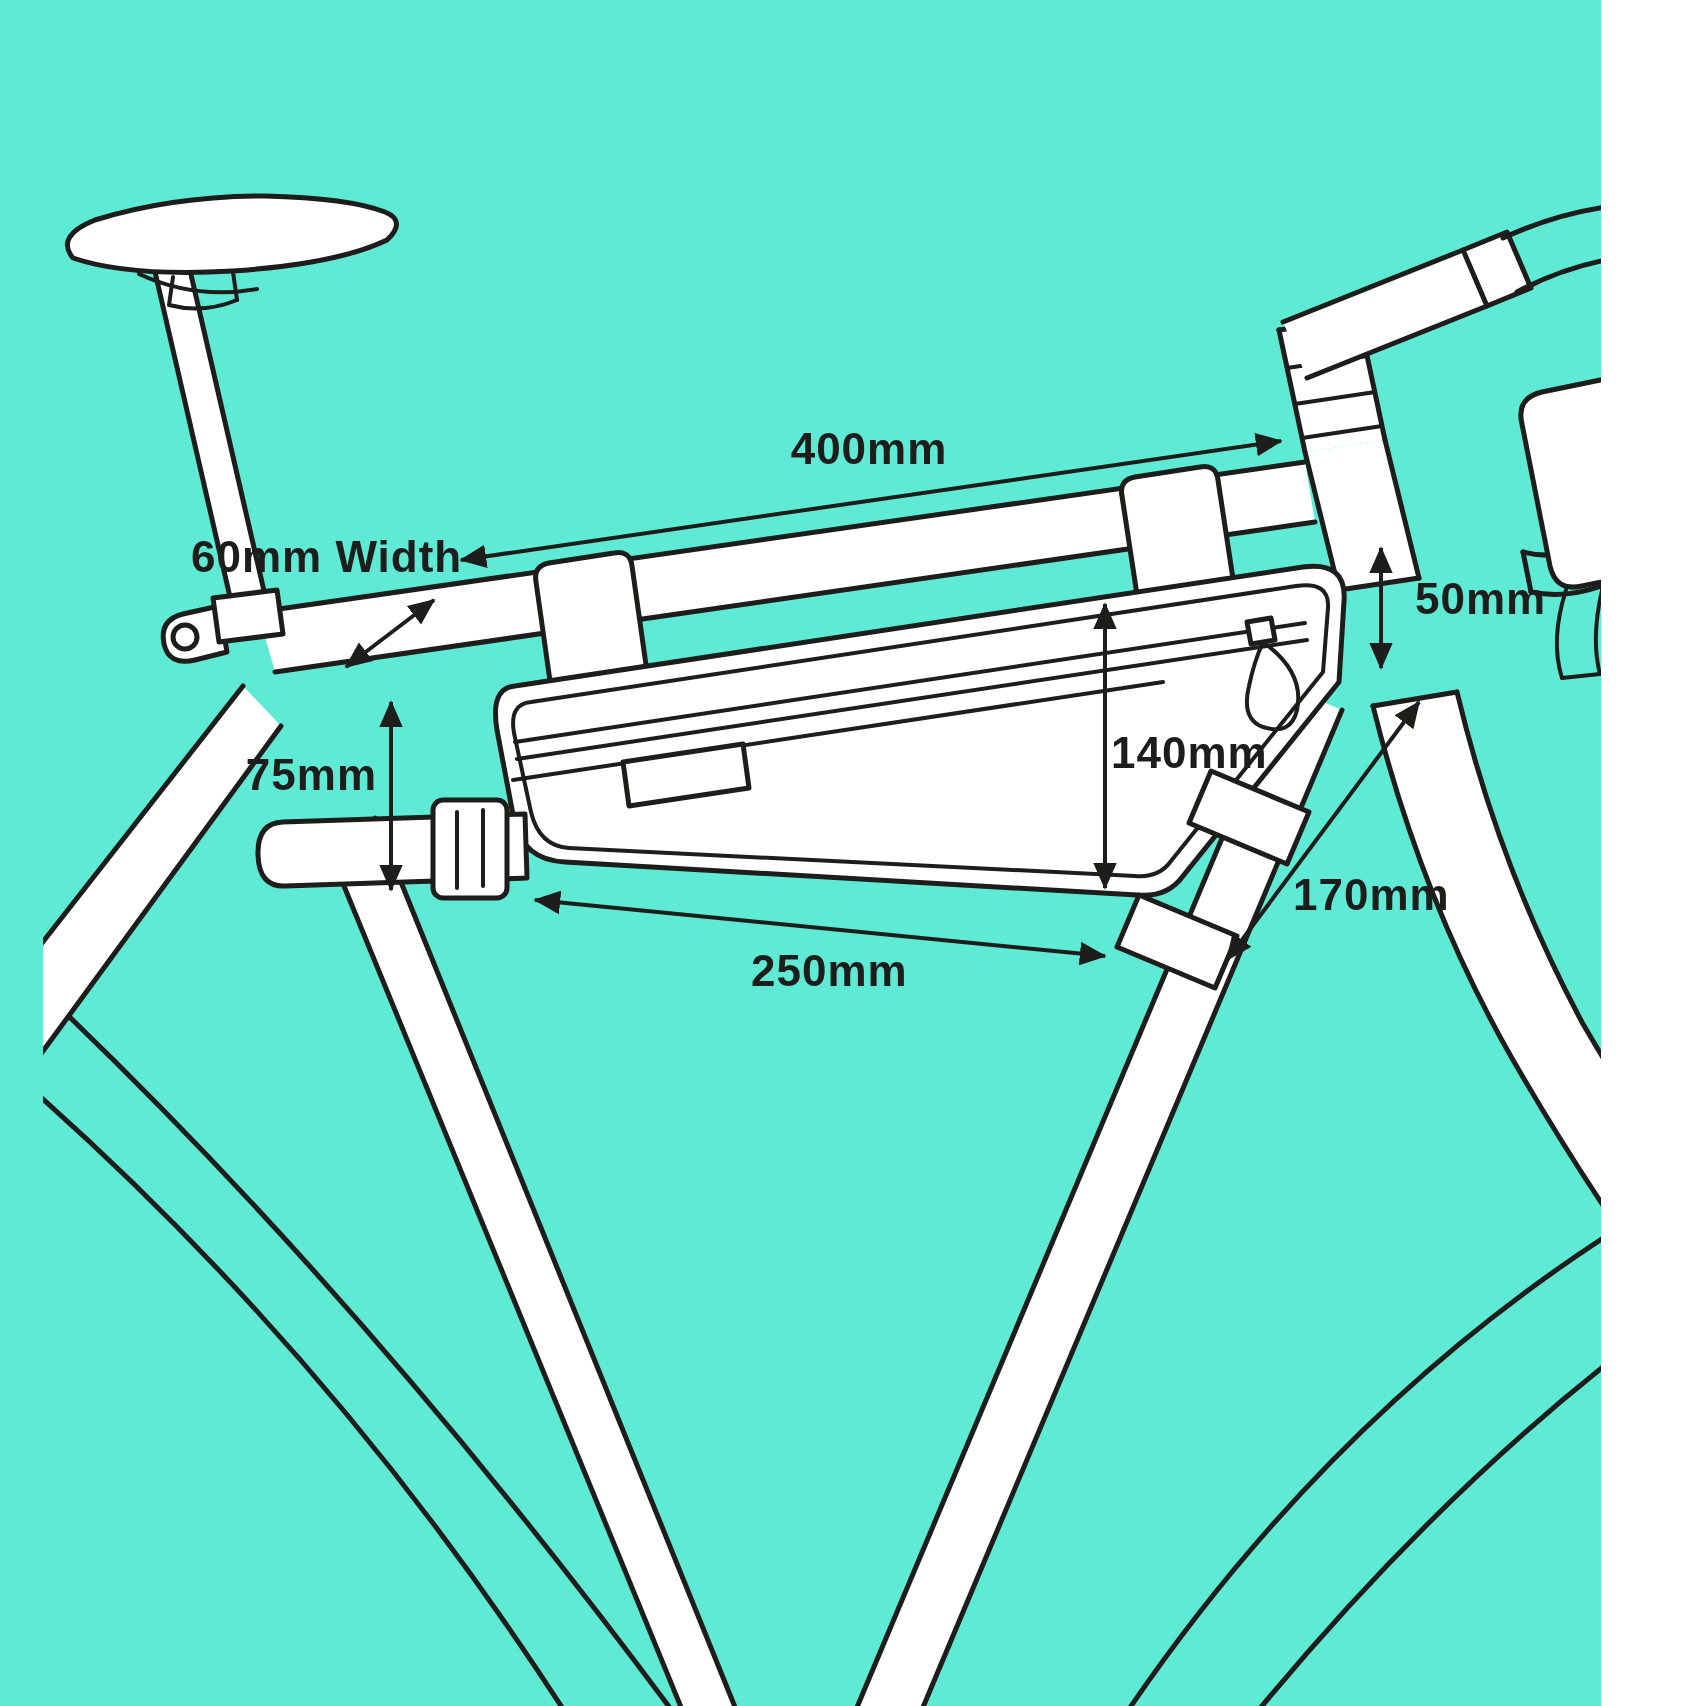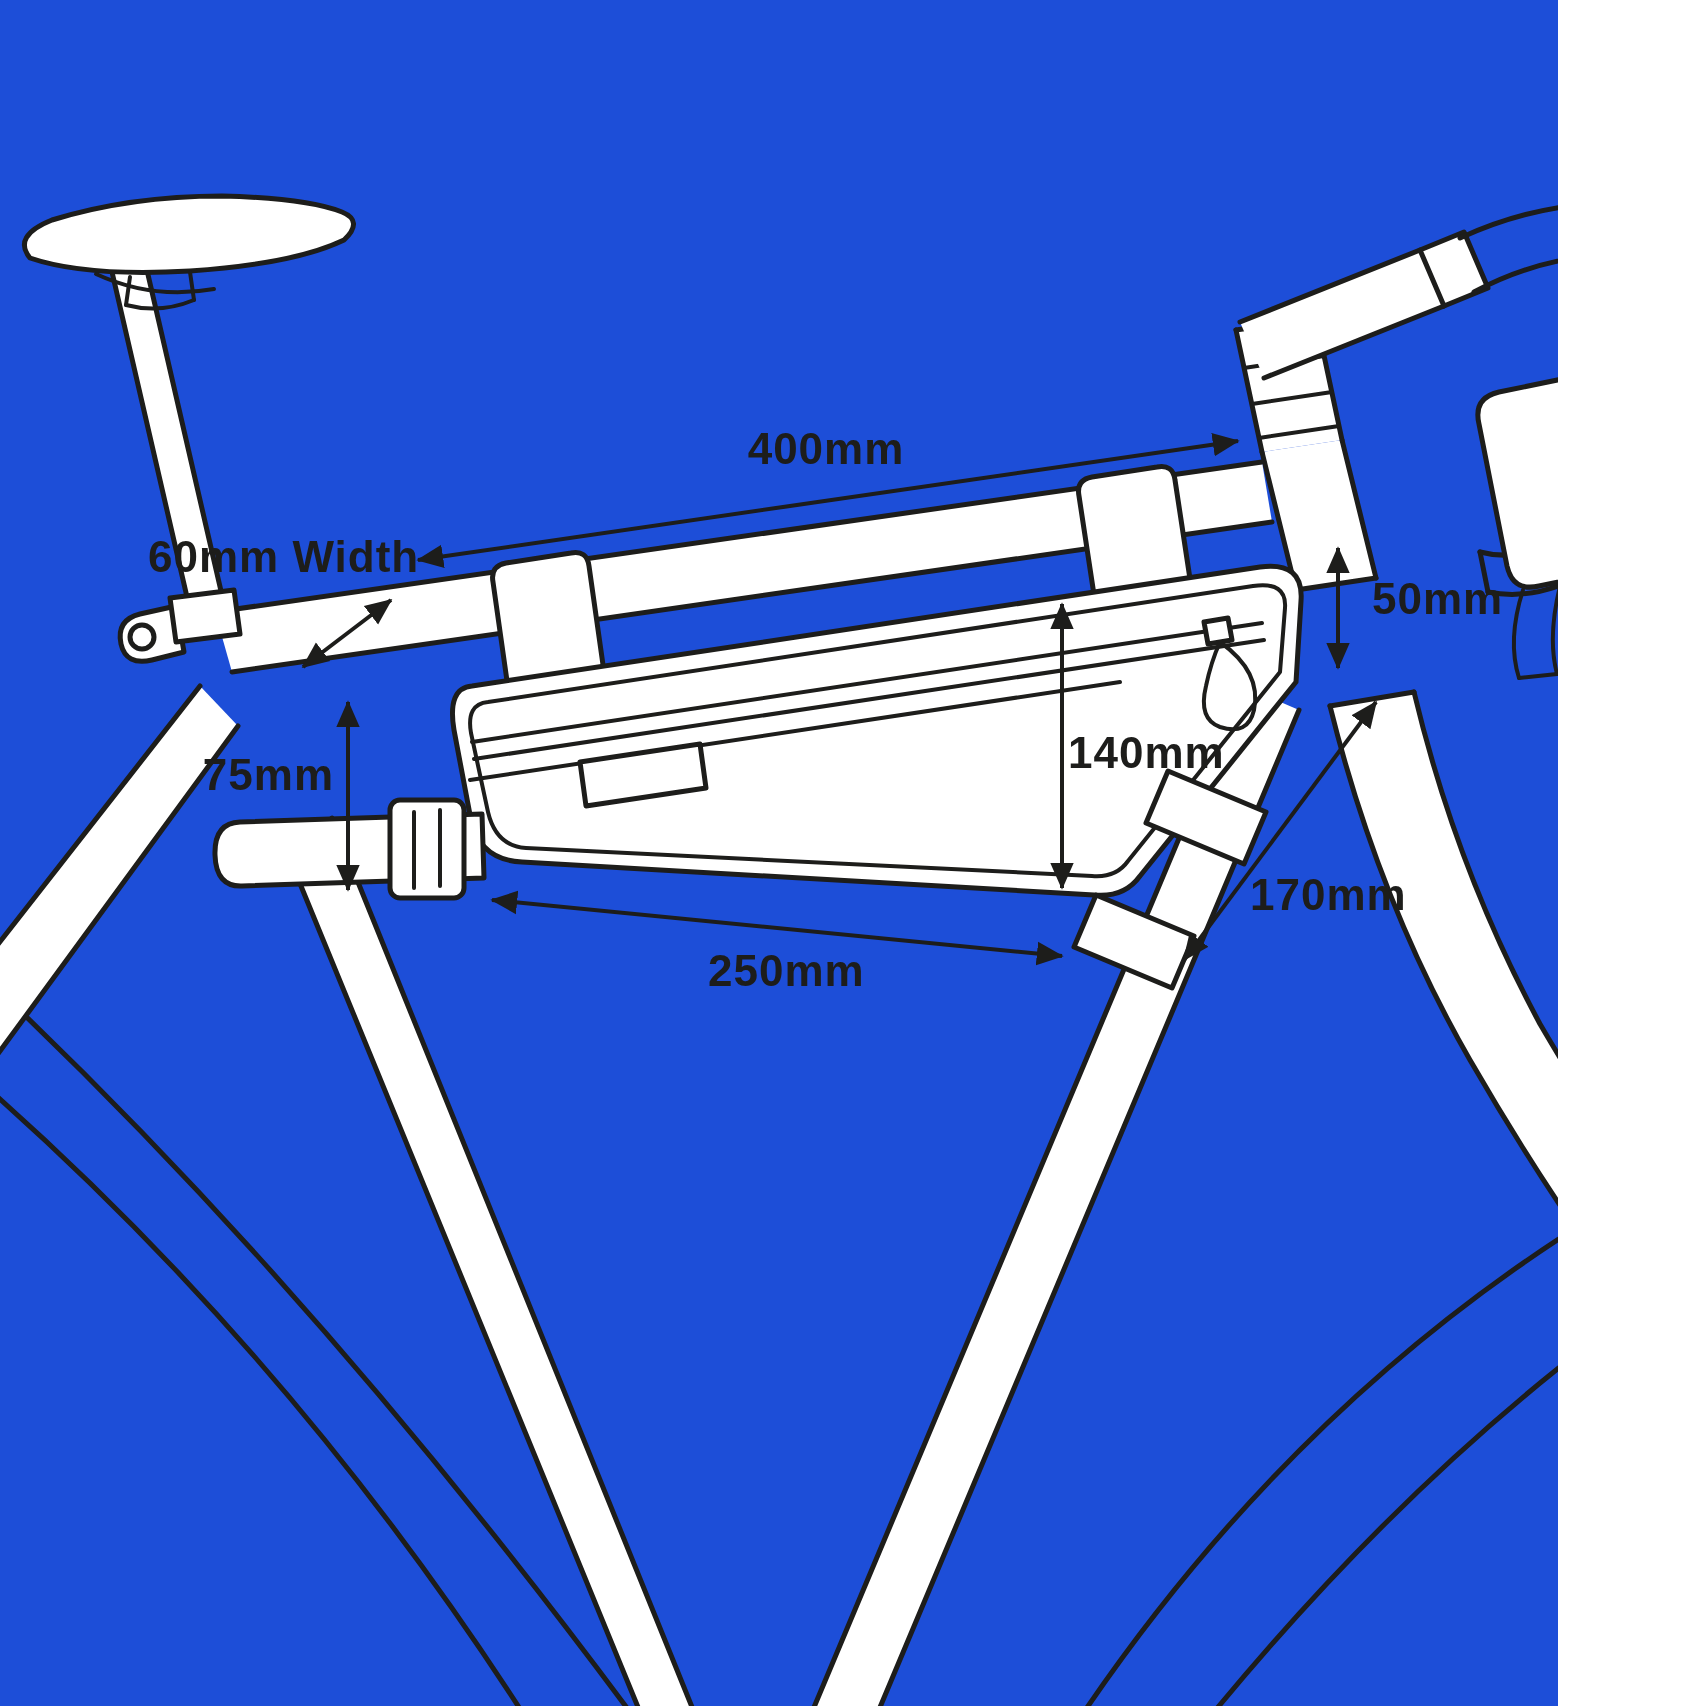--- a/index.html
+++ b/index.html
@@ -3,23 +3,24 @@
 <meta charset="utf-8">
 <style>
   html, body {
     margin: 0;
     padding: 0;
     background: #ffffff;
   }
   .canvas {
     width: 1558px;
     height: 1706px;
-    background: #1d4ed8;
+    background: #5eead4;
     position: relative;
     overflow: hidden;
+    padding-left: 43px;
   }
   svg { display: block; }
 
   .ln {
     fill: none;
     stroke: #1d1d1b;
     stroke-width: 5;
     stroke-linecap: round;
     stroke-linejoin: round;
   }

